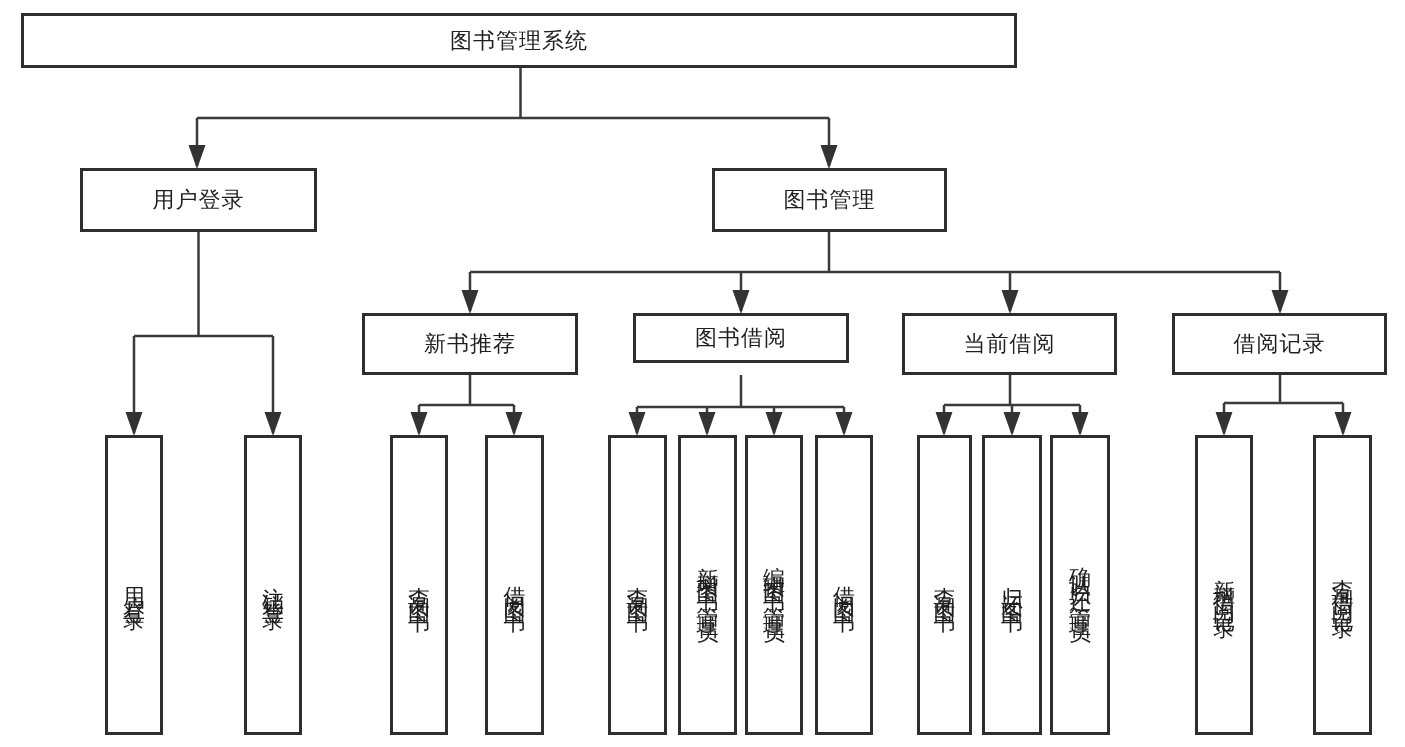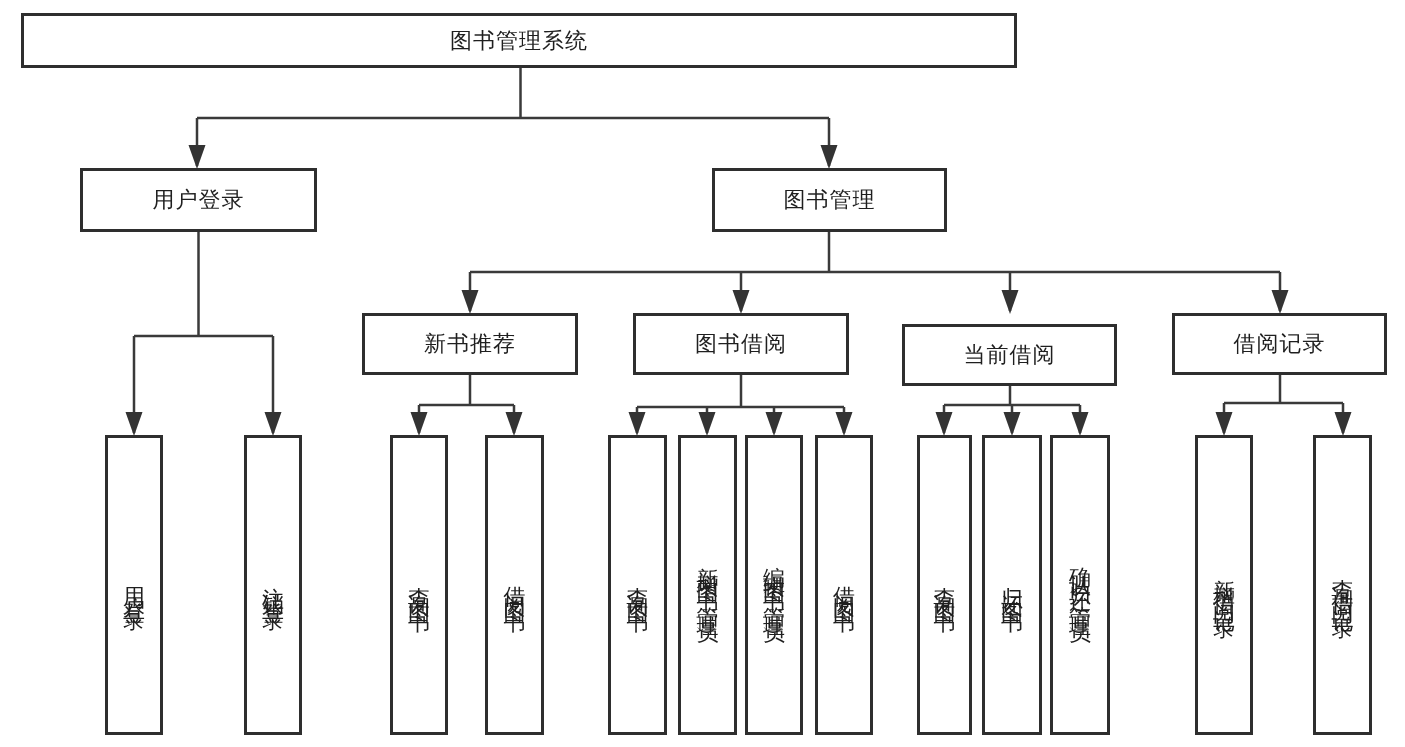--- a/index.html
+++ b/index.html
@@ -81,24 +81,24 @@
   <div class="box" style="left:80px;top:168px;width:237px;height:64px">
     <span class="lbl">用户登录</span>
   </div>
   <div class="box" style="left:712px;top:168px;width:235px;height:64px">
     <span class="lbl">图书管理</span>
   </div>
 
   <div class="box" style="left:362px;top:313px;width:216px;height:62px">
     <span class="lbl">新书推荐</span>
   </div>
-  <div class="box" style="left:633px;top:313px;width:216px;height:62px">
+  <div class="box" style="left:633px;top:313px;width:216px;height:50px">
     <span class="lbl">图书借阅</span>
   </div>
-  <div class="box" style="left:902px;top:324px;width:215px;height:62px">
+  <div class="box" style="left:902px;top:313px;width:215px;height:62px">
     <span class="lbl">当前借阅</span>
   </div>
   <div class="box" style="left:1172px;top:313px;width:215px;height:62px">
     <span class="lbl">借阅记录</span>
   </div>
 
   <div class="box v" style="left:105px;top:435px;width:58px;height:300px">
     <span class="lbl">用户登录</span>
   </div>
   <div class="box v" style="left:244px;top:435px;width:58px;height:300px">

